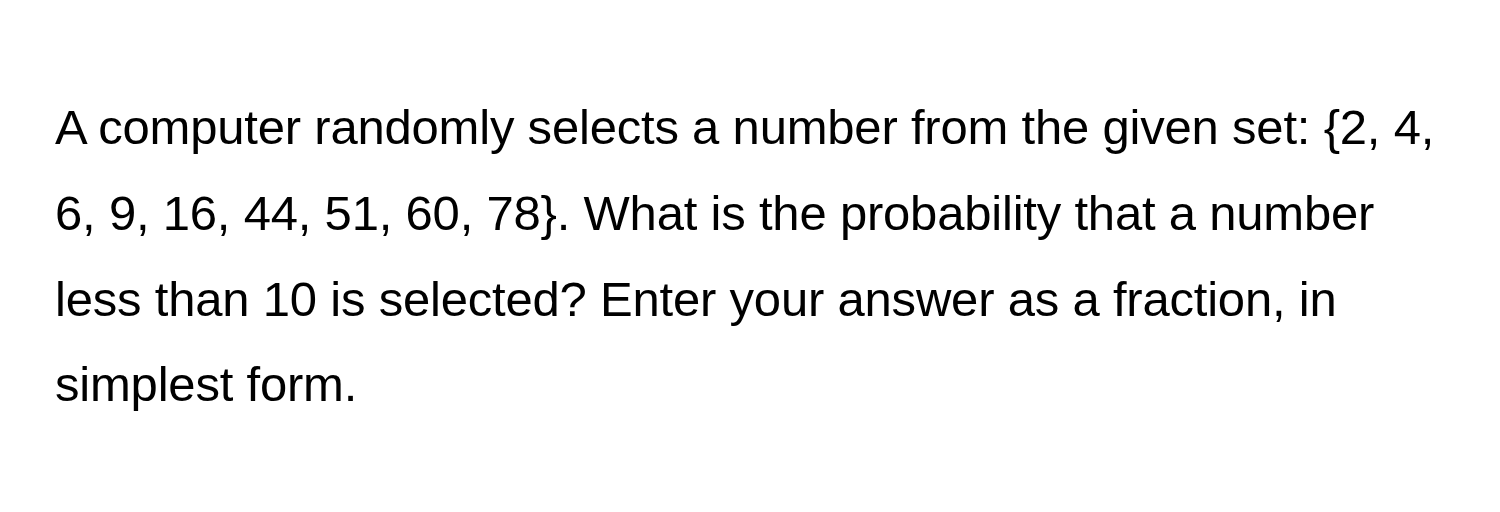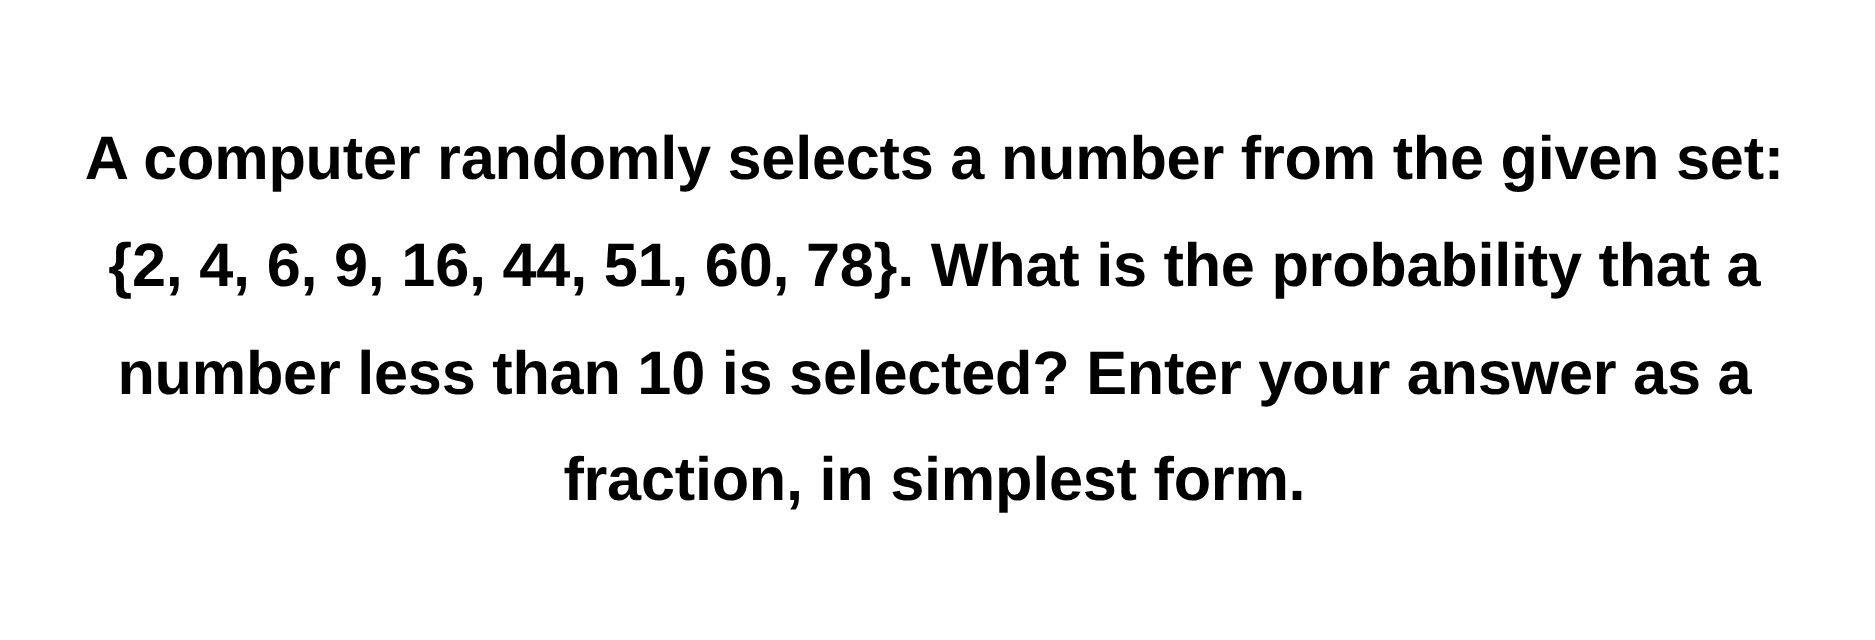--- a/index.html
+++ b/index.html
@@ -11,21 +11,20 @@
       width: 1500px;
       height: 512px;
       background: #ffffff;
       font-family: -apple-system, BlinkMacSystemFont, "Segoe UI", Helvetica, Arial, sans-serif;
       padding: 85px 60px 60px 55px;
     }
     .problem-text {
       font-size: 49px;
       line-height: 1.75;
       color: #000000;
-      font-weight: 700;
+      font-weight: 400;
       letter-spacing: -0.2px;
-      text-align: center;
     }
   </style>
 </head>
 <body>
 
 <div class="problem-text">A computer randomly selects a number from the given set: {2, 4, 6, 9, 16, 44, 51, 60, 78}. What is the probability that a number less than 10 is selected? Enter your answer as a fraction, in simplest form.</div>
 
 </body></html>

